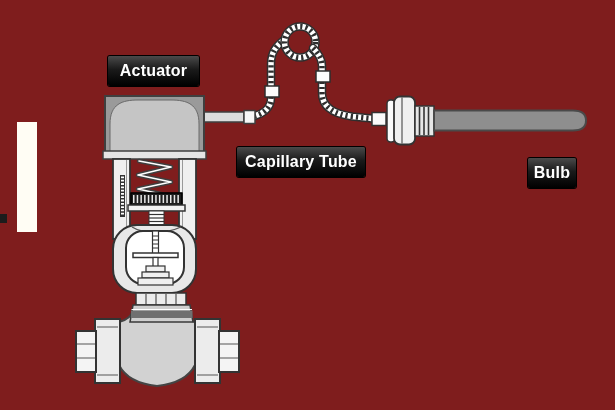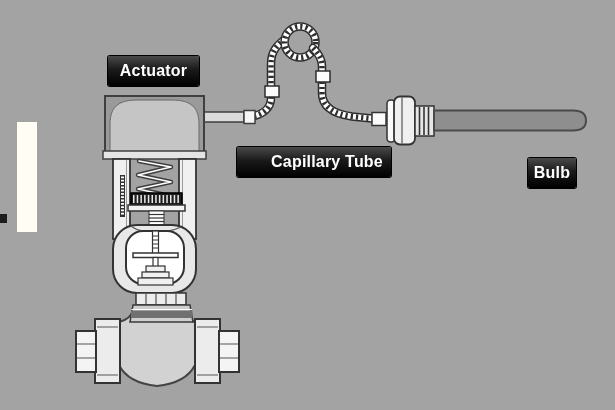--- a/index.html
+++ b/index.html
@@ -1,28 +1,28 @@
 <!DOCTYPE html>
 <html><head>
 <meta charset="utf-8">
 <style>
   html,body{margin:0;padding:0;background:#fff;}
   #stage{
-    position:relative;width:615px;height:410px;background:#a3a3a3;overflow:hidden;
+    position:relative;width:615px;height:410px;background:#7f1d1d;overflow:hidden;
     font-family:"Liberation Sans",sans-serif;
   }
   svg{position:absolute;left:0;top:0;}
   .label{
     position:absolute;display:flex;align-items:center;justify-content:center;
     background:linear-gradient(180deg,#4a4a4a 0%,#1a1a1a 45%,#000 100%);
     color:#fff;font-weight:bold;font-size:16px;letter-spacing:0.2px;
     border-radius:2px;box-shadow:0 0 0 1px #000;
   }
   #label-actuator {left:108px;top:56px; width:91px; height:30px;}
-  #label-capillary{left:237px;top:147px;width:128px;height:30px;padding-left:26px;}
+  #label-capillary{left:237px;top:147px;width:128px;height:30px;}
   #label-bulb     {left:528px;top:158px;width:48px; height:30px;}
   #label-valve    {left:33px; top:210px;width:60px; height:28px;}
   #watermark-remnant{position:absolute;left:17px;top:122px;width:20px;height:110px;background:#fffdf4;}
   #edge-artifact{position:absolute;left:0;top:214px;width:7px;height:9px;background:#1c1c1c;}
 </style>
 </head>
 <body>
 
 <div id="stage">
 

